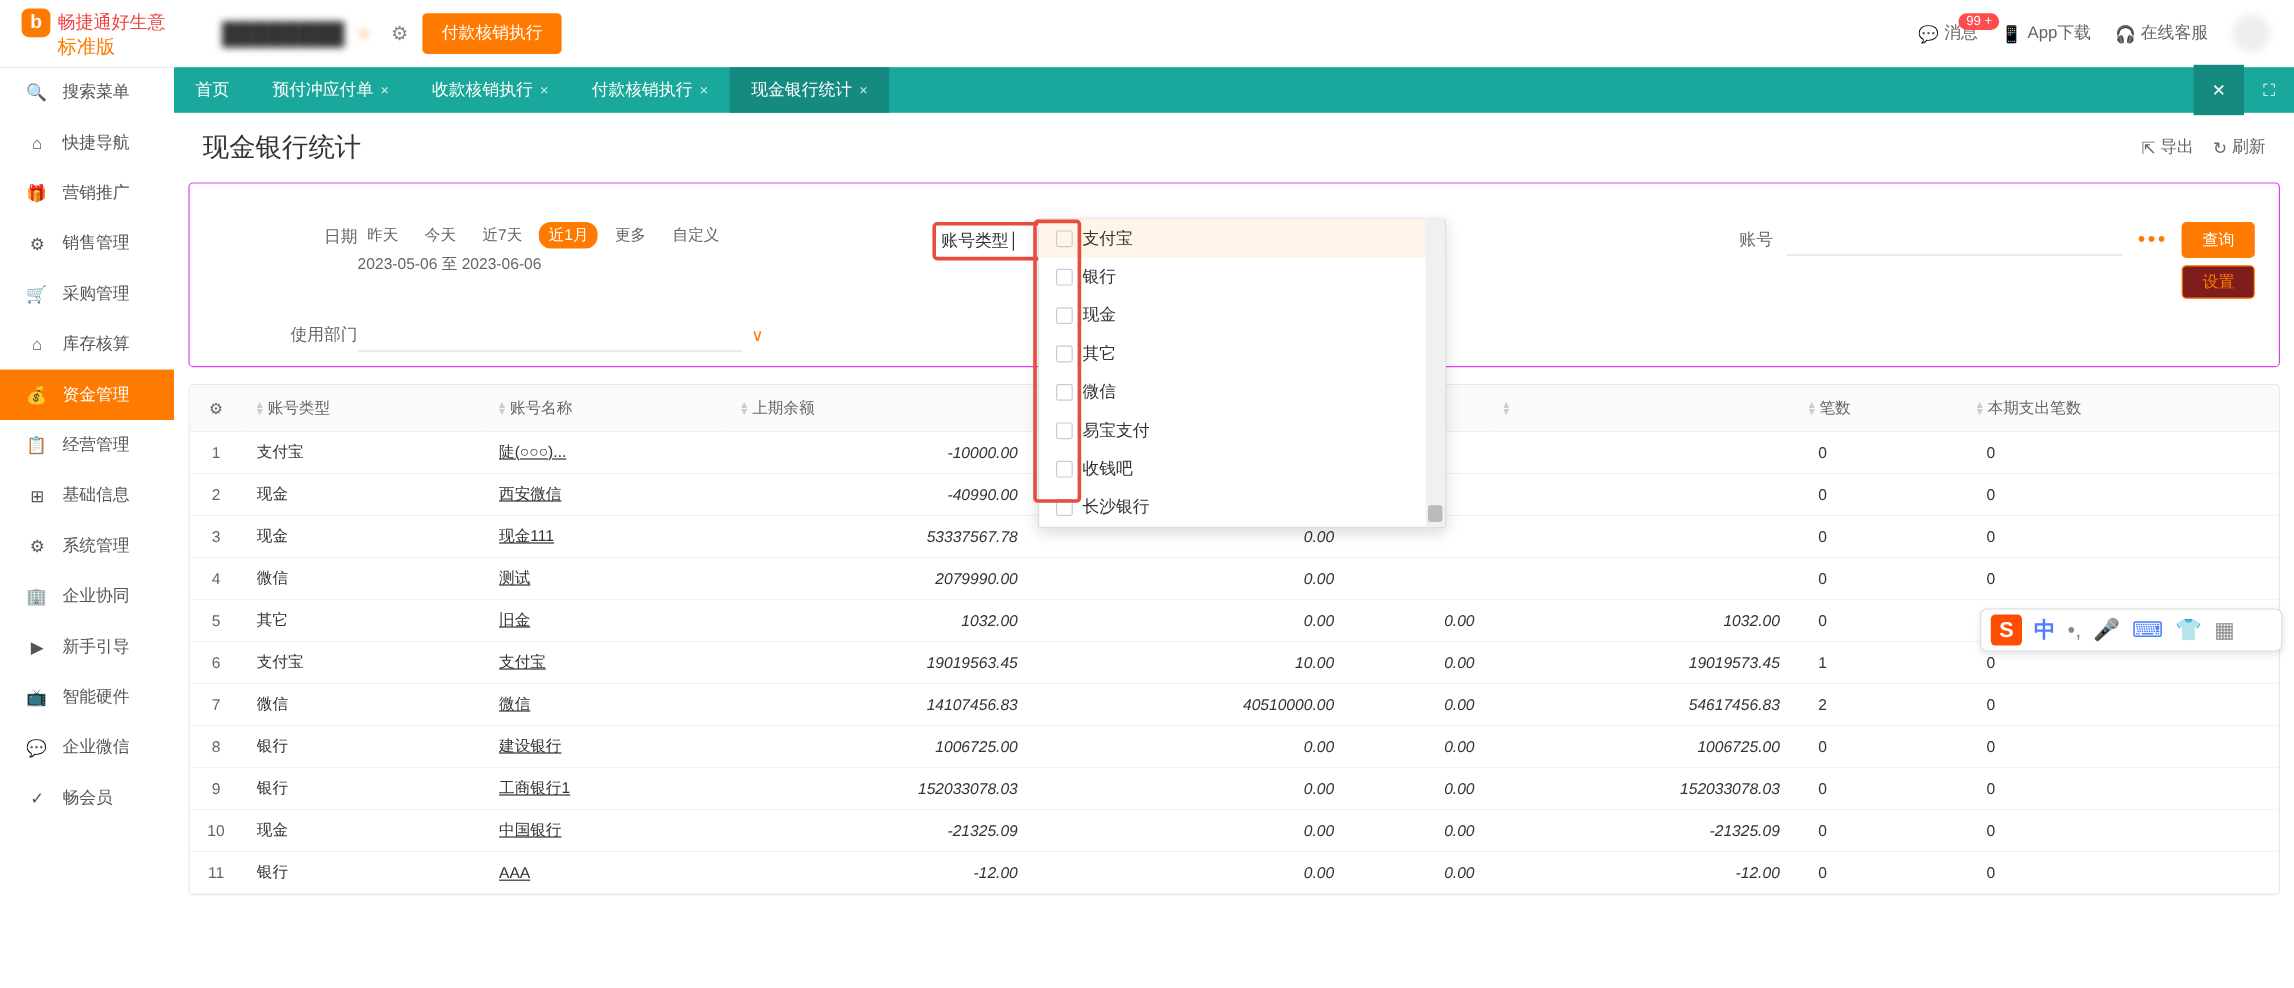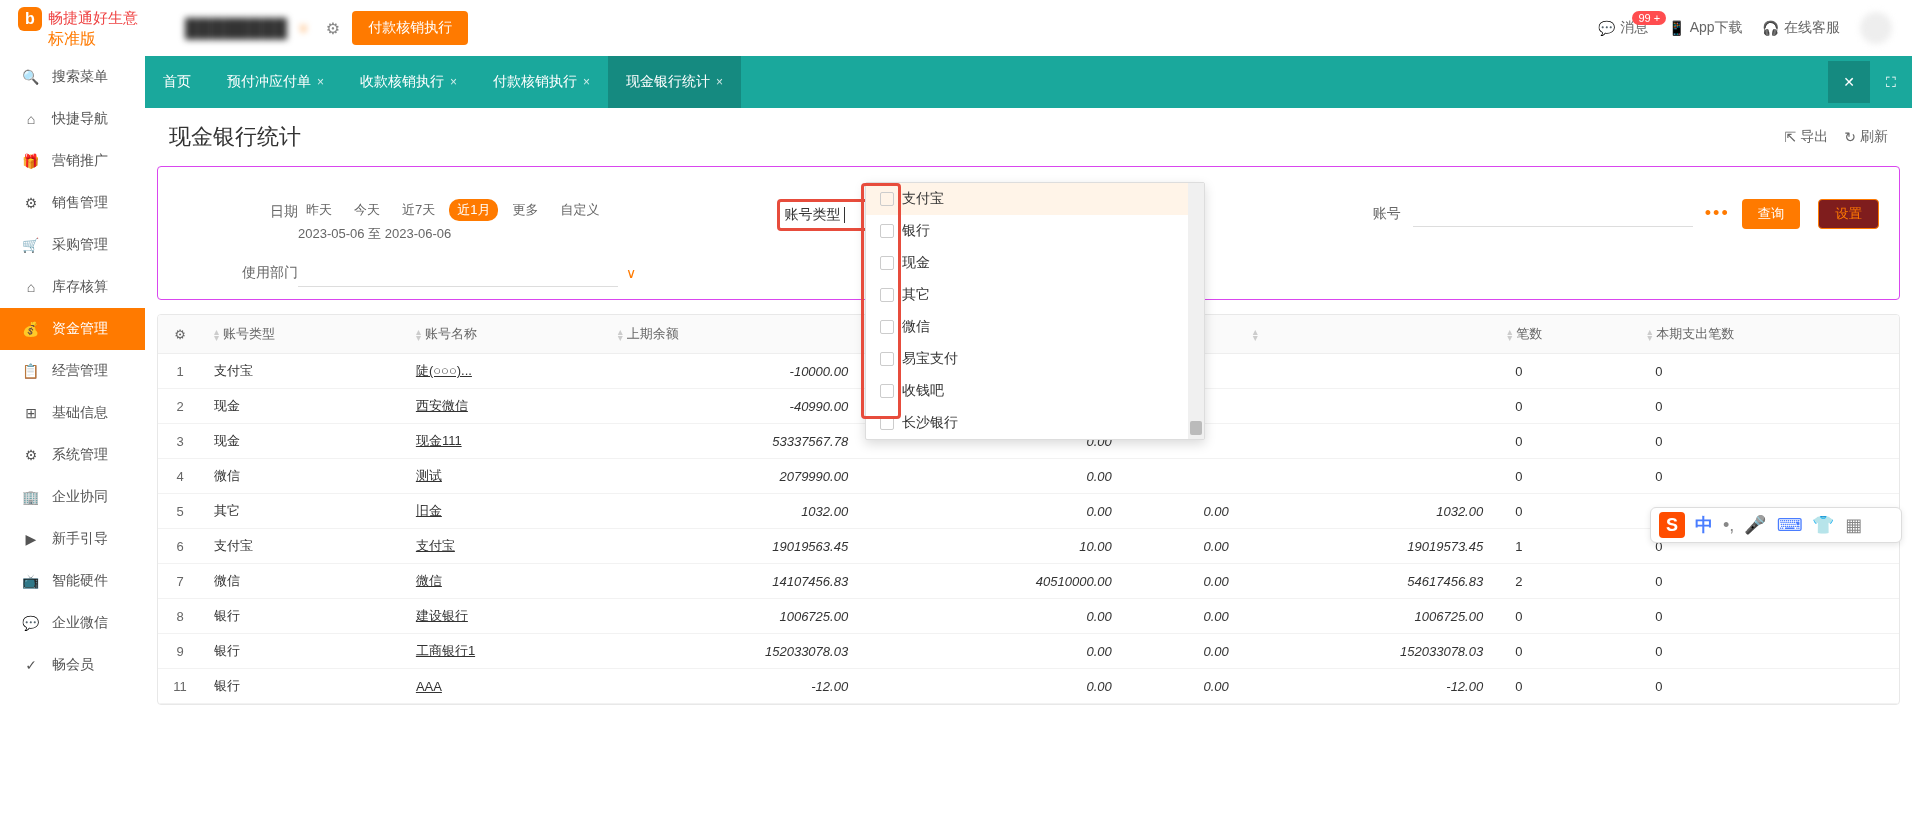--- a/index.html
+++ b/index.html
@@ -17,21 +17,21 @@
 .company-name { font-size: 18px; color: #333; }
 .caret-down { color: #ff7a00; font-size: 12px; }
 .gear-icon { color: #888; font-size: 16px; }
 .orange-btn { background: #ff7a00; color: #fff; border: none; padding: 8px 16px; border-radius: 4px; font-size: 14px; cursor: pointer; margin-left: 12px; }
 .top-right { margin-left: auto; display: flex; align-items: center; gap: 20px; }
 .top-right-item { display: flex; align-items: center; gap: 4px; color: #666; cursor: pointer; position: relative; }
 .badge { position: absolute; top: -8px; right: -18px; background: #ff4d4f; color: #fff; font-size: 11px; padding: 1px 6px; border-radius: 10px; }
 .avatar { width: 32px; height: 32px; border-radius: 50%; background: #eee; filter: blur(3px); }
 
 
-.tab-bar { height: 52px; background: #1aa89c; display: flex; align-items: stretch; padding-left: 145px; position: relative; }
+.tab-bar { height: 38px; background: #1aa89c; display: flex; align-items: stretch; padding-left: 145px; position: relative; }
 .tab { padding: 0 18px; display: flex; align-items: center; color: #fff; font-size: 14px; cursor: pointer; gap: 6px; }
 .tab.active { background: #158a80; }
 .tab-close { font-size: 12px; opacity: 0.8; }
 .tab-actions { margin-left: auto; display: flex; align-items: center; }
 .tab-action-btn { width: 42px; height: 42px; display: flex; align-items: center; justify-content: center; color: #fff; cursor: pointer; }
 .tab-action-btn.close { background: #158a80; }
 
 
 .sidebar { position: absolute; left: 0; top: 56px; width: 145px; height: calc(100% - 56px); background: #fff; z-index: 10; }
 .sidebar-item { height: 42px; display: flex; align-items: center; padding-left: 22px; gap: 12px; color: #555; cursor: pointer; font-size: 14px; }
@@ -57,21 +57,21 @@
 .date-range { font-size: 13px; color: #666; }
 
 .account-type-box { border: 3px solid #e74c3c; border-radius: 4px; padding: 4px; display: flex; align-items: center; min-width: 110px; position: relative; }
 .account-type-label { color: #333; font-size: 14px; }
 
 .filter-right { margin-left: auto; display: flex; align-items: flex-start; gap: 12px; }
 .account-label { color: #666; padding-top: 6px; }
 .dots { color: #ff7a00; font-size: 18px; letter-spacing: 2px; padding-top: 4px; }
 .btn-query { background: #ff7a00; color: #fff; border: none; padding: 6px 16px; border-radius: 4px; cursor: pointer; }
 .btn-set { background: #7f1d1d; color: #ff7a00; border: 1px solid #ff7a00; padding: 4px 16px; border-radius: 4px; cursor: pointer; }
-.btn-col { display: flex; flex-direction: row; gap: 18px; }
+.btn-col { display: flex; flex-direction: column; gap: 6px; }
 
 .dept-row { display: flex; align-items: center; margin-top: 16px; }
 .dept-label { width: 90px; text-align: right; color: #666; }
 .dept-input { width: 320px; border-bottom: 1px solid #ddd; height: 28px; }
 .dept-caret { color: #ff7a00; margin-left: 8px; cursor: pointer; }
 
 
 .dropdown { position: absolute; left: 865px; top: 182px; width: 340px; background: #fff; border: 1px solid #ddd; box-shadow: 0 4px 12px rgba(0,0,0,0.15); z-index: 100; border-radius: 2px; }
 .dropdown-redbox { position: absolute; left: -5px; top: 0; width: 40px; height: 236px; border: 3px solid #e74c3c; border-radius: 4px; pointer-events: none; }
 .dd-item { padding: 7px 14px; display: flex; align-items: center; gap: 8px; cursor: pointer; }
@@ -414,20 +414,31 @@
     <td>银行</td>
     <td class="link">工商银行1</td>
     <td class="num">152033078.03</td>
     <td class="num">0.00</td>
     <td class="num">0.00</td>
     <td class="num">152033078.03</td>
     <td style="text-align:left;padding-left:20px;">0</td>
     <td style="text-align:left;padding-left:20px;">0</td>
           </tr>
           <tr>
+    <td class="idx">10</td>
+    <td>现金</td>
+    <td class="link">中国银行</td>
+    <td class="num">-21325.09</td>
+    <td class="num">0.00</td>
+    <td class="num">0.00</td>
+    <td class="num">-21325.09</td>
+    <td style="text-align:left;padding-left:20px;">0</td>
+    <td style="text-align:left;padding-left:20px;">0</td>
+          </tr>
+          <tr>
     <td class="idx">11</td>
     <td>银行</td>
     <td class="link">AAA</td>
     <td class="num">-12.00</td>
     <td class="num">0.00</td>
     <td class="num">0.00</td>
     <td class="num">-12.00</td>
     <td style="text-align:left;padding-left:20px;">0</td>
     <td style="text-align:left;padding-left:20px;">0</td>
           </tr>

